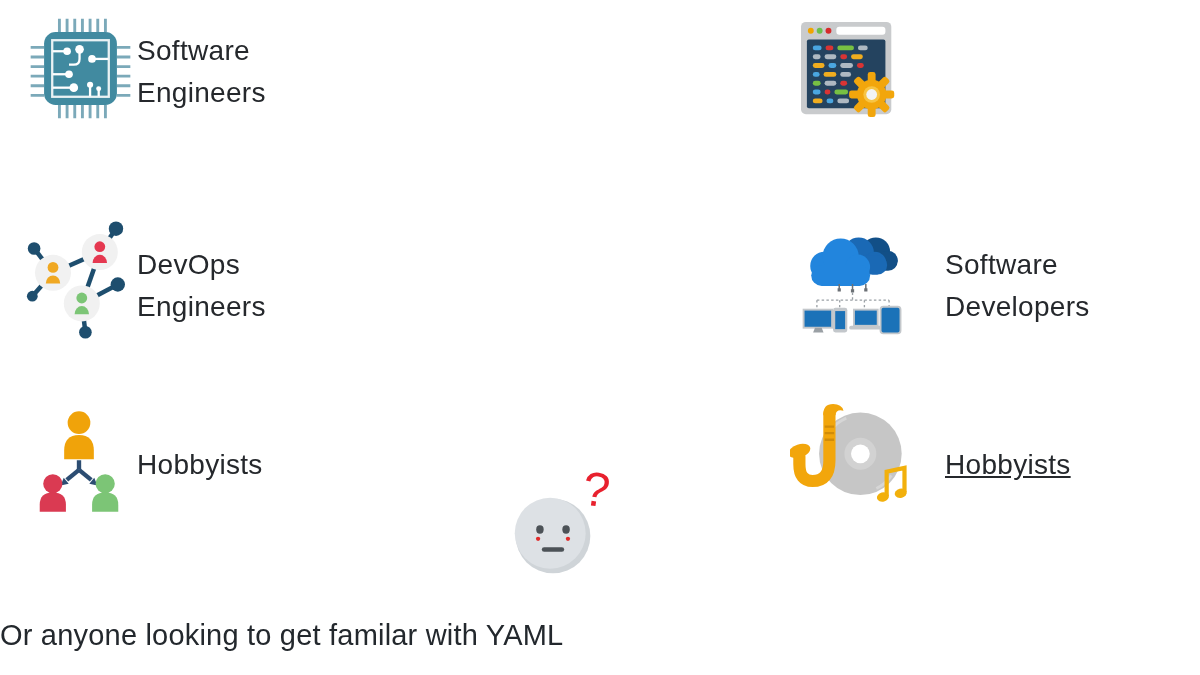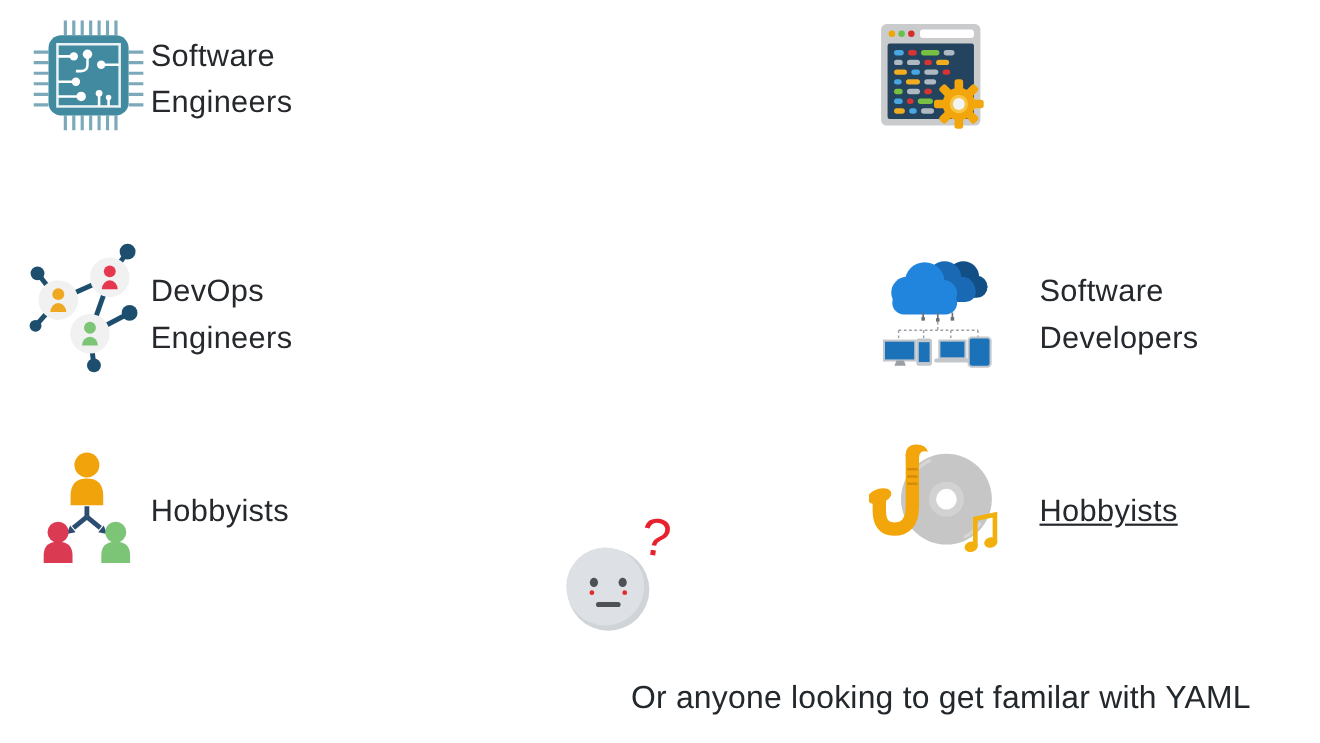--- a/index.html
+++ b/index.html
@@ -11,21 +11,21 @@
   .icon{position:absolute;}
   .icon svg{display:block;}
   .label{
     position:absolute;
     color:#25282c;font-size:28px;line-height:42px;letter-spacing:.3px;
   }
   .label span{display:block;}
   .label-left{left:137px;width:220px;}
   .label-right{left:945px;width:235px;}
   #caption{
-    position:absolute;top:619px;left:0;width:1137px;text-align:right;
+    position:absolute;top:619px;left:0;width:1137px;text-align:left;
     font-size:29px;color:#23282d;letter-spacing:.2px;
   }
   #qmark{
     position:absolute;left:583px;top:462px;
     font-size:48px;color:#e8212e;font-weight:500;
     transform:rotate(8deg);
   }
 </style>
 </head>
 <body>

